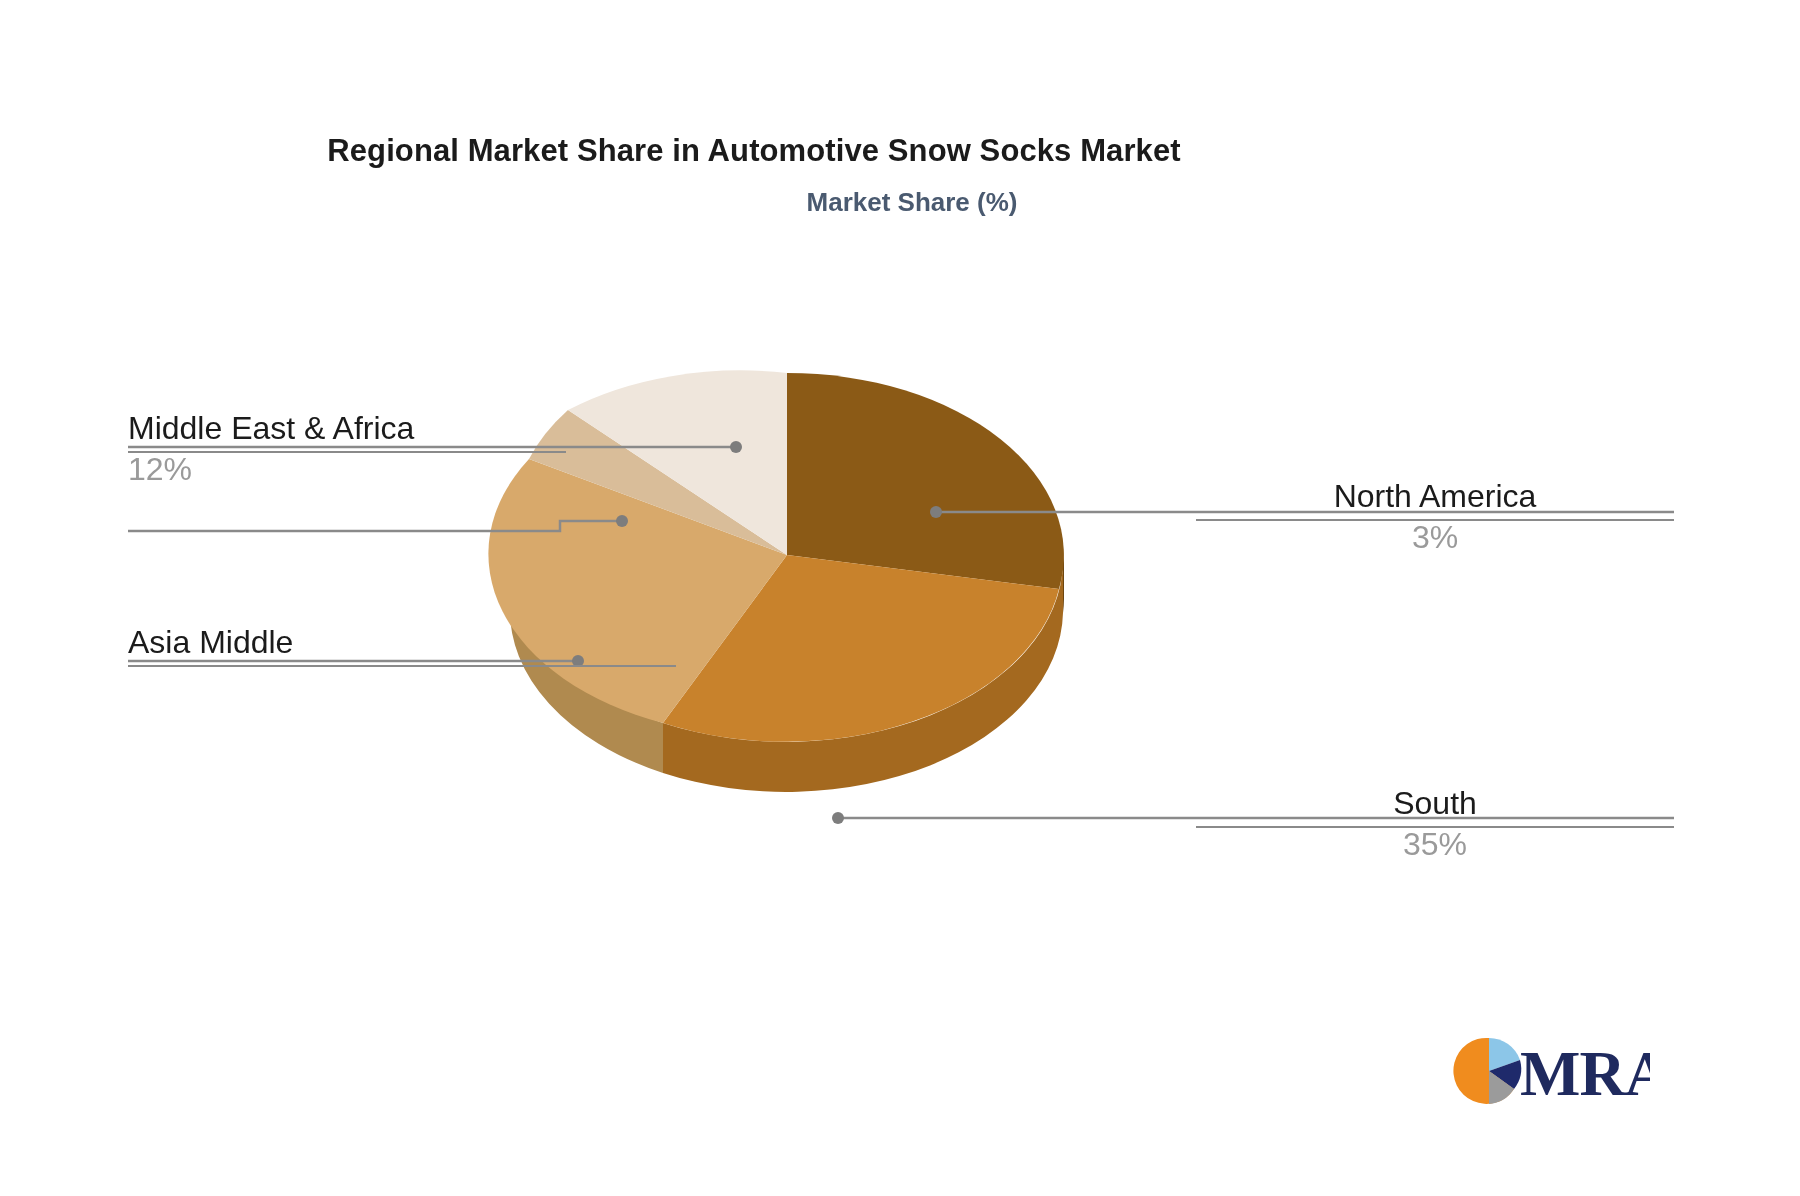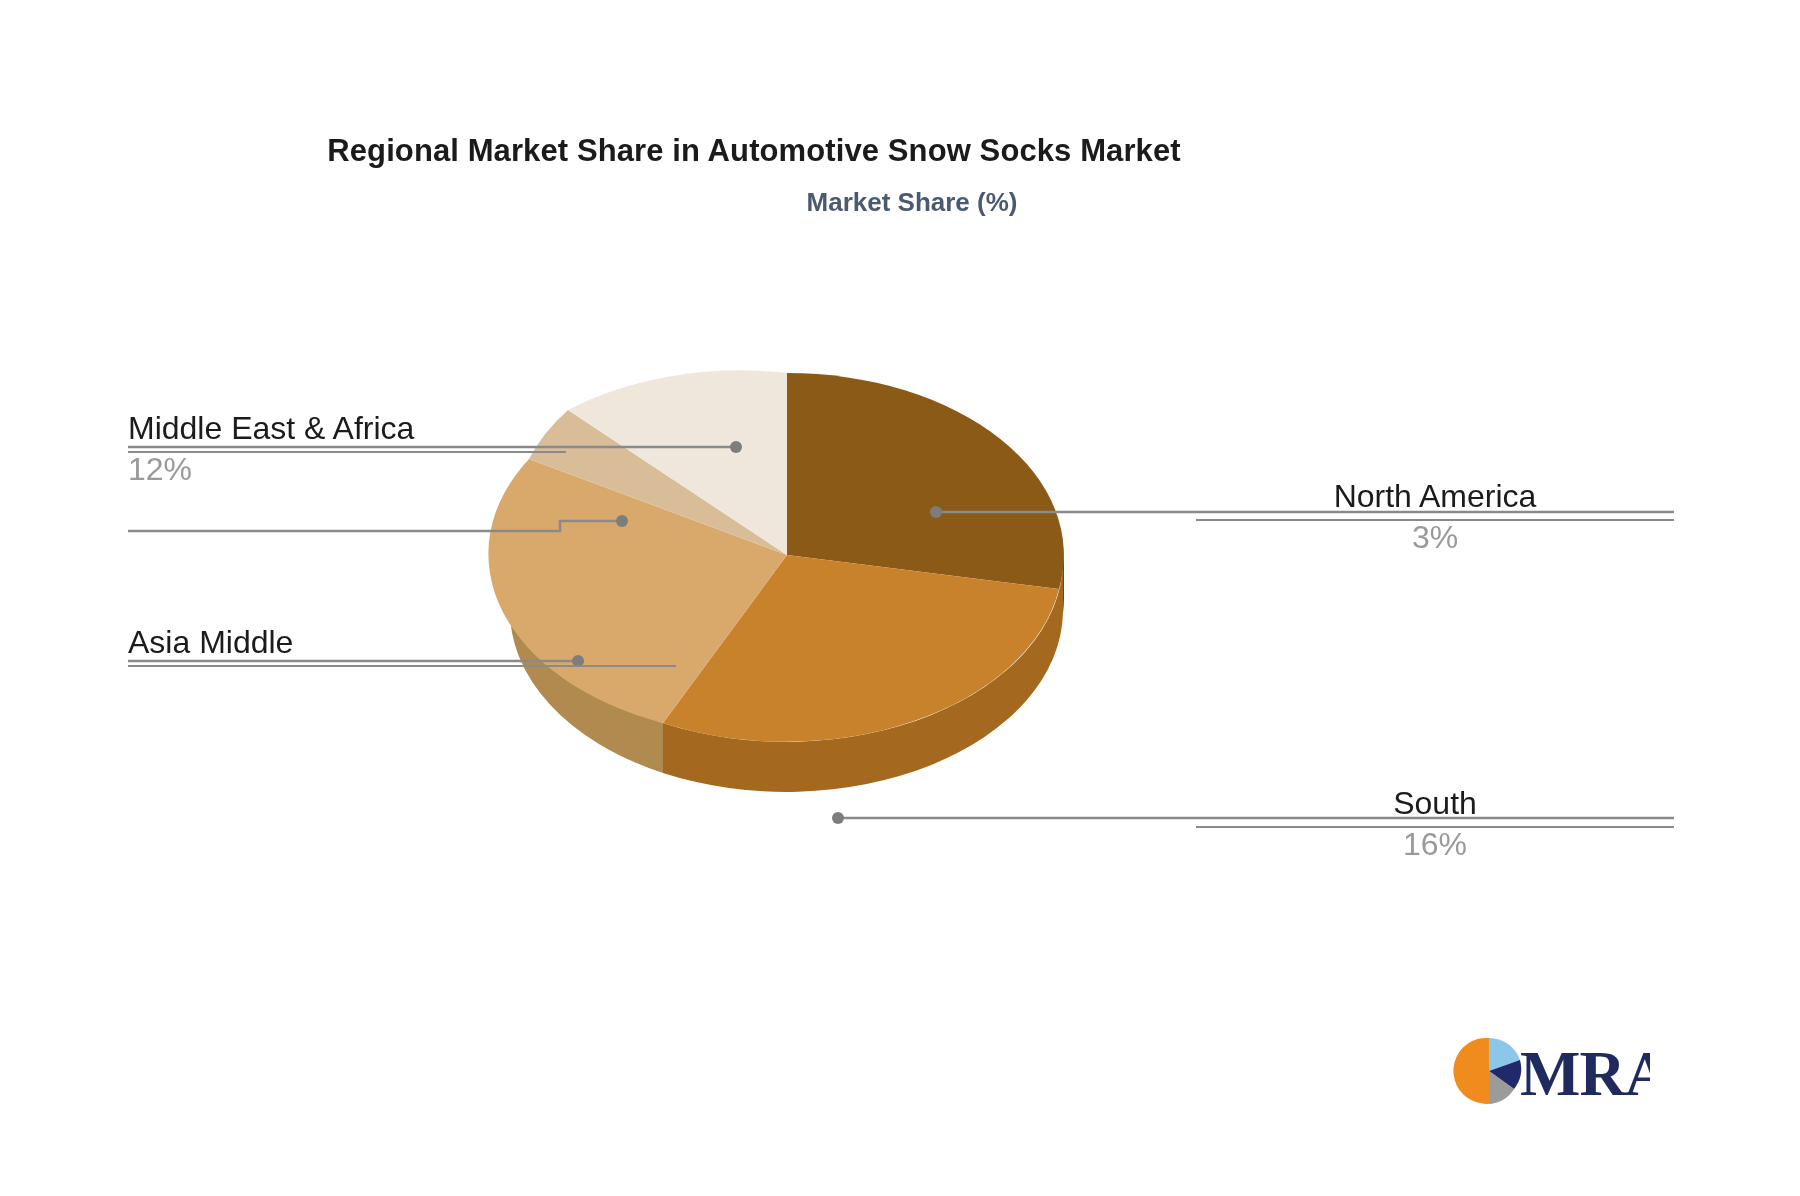--- a/index.html
+++ b/index.html
@@ -159,21 +159,21 @@
 
   <div class="callout right" id="cl-na">
     <span class="cl-name">North America</span>
     <span class="cl-rule"></span>
     <span class="cl-value">3%</span>
   </div>
 
   <div class="callout right" id="cl-eu">
     <span class="cl-name">South</span>
     <span class="cl-rule"></span>
-    <span class="cl-value">16%</span>
+    <span class="cl-value">35%</span>
   </div>
 
   <svg id="mra-logo" viewBox="0 0 200 78">
     <g>
 
       <path d="M39 39 L39 6 A33 33 0 1 0 64 57 Z" fill="#F08C1E"></path>
 
       <path d="M39 39 L39 6 A33 33 0 0 1 70 28 Z" fill="#8CC6E8"></path>
 
       <path d="M39 39 L70 28 A33 33 0 0 1 64 57 Z" fill="#1F2A6B"></path>

